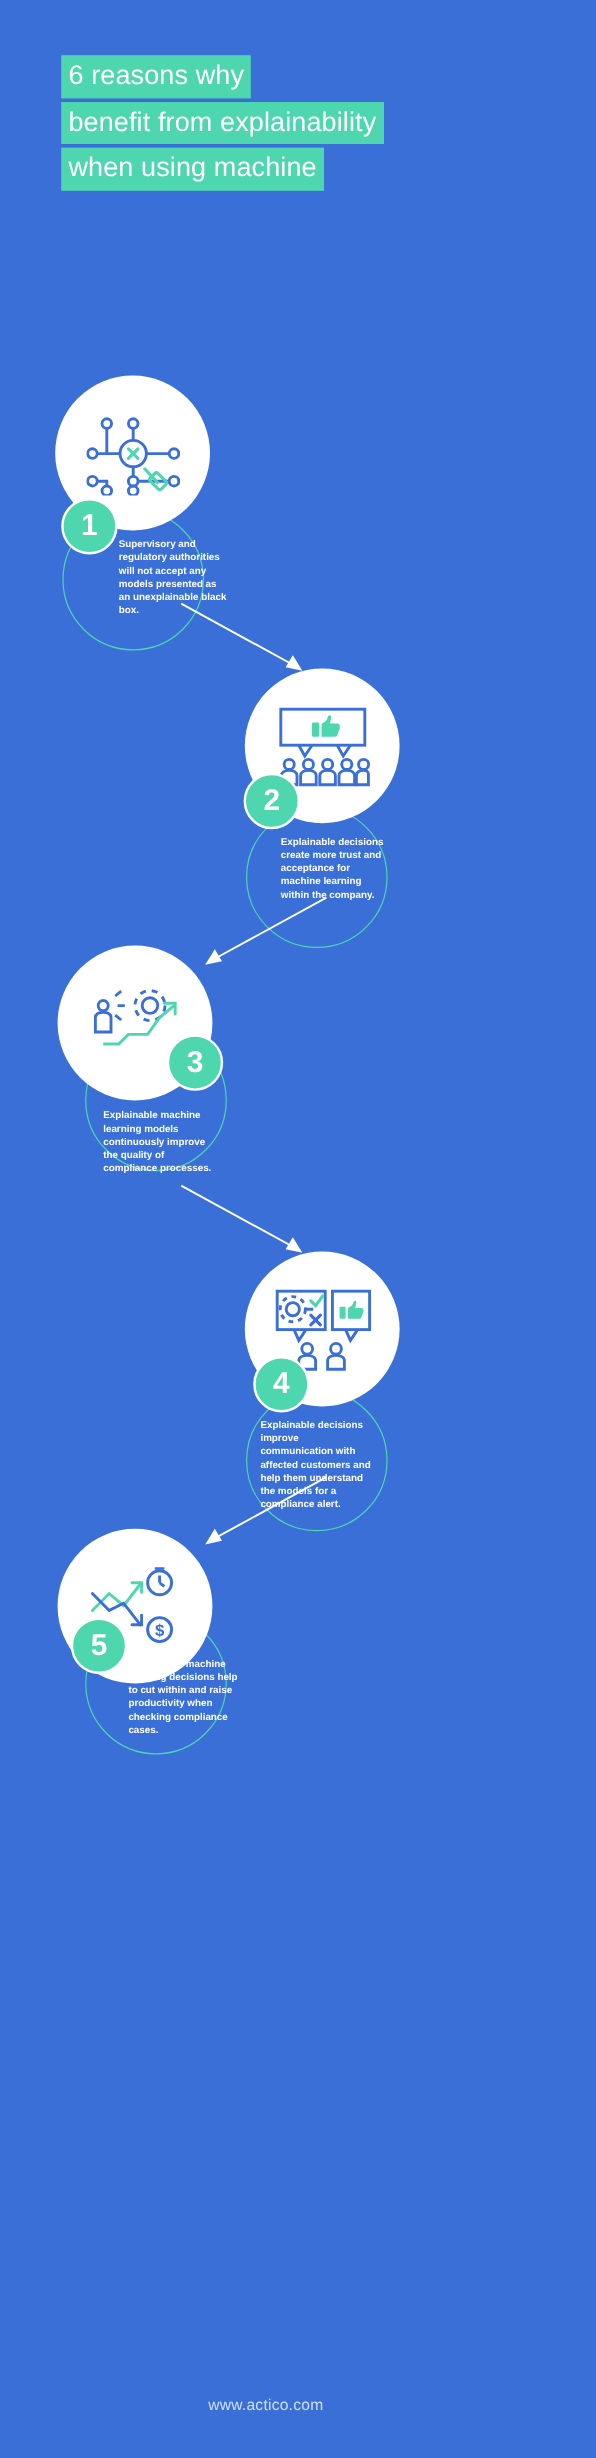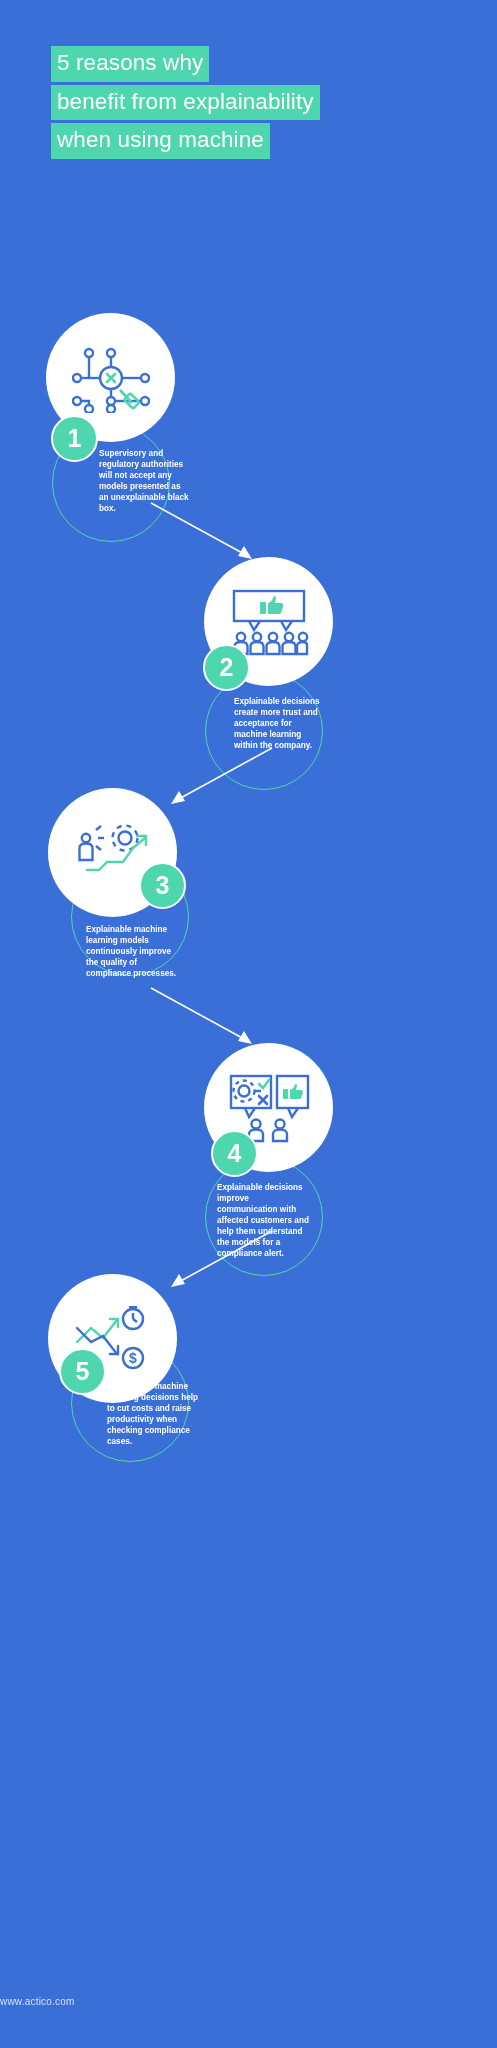--- a/index.html
+++ b/index.html
@@ -83,32 +83,33 @@
 
   
   .arrow { position: absolute; z-index: 2; }
 
   
   .footer {
     position: absolute;
     left: 0;
     top: 1996px;
     width: 443px;
+    text-align: center;
     color: #cfe0f7;
-    font-size: 10px;
+    font-size: 13px;
     letter-spacing: 0.2px;
   }
 
   svg { display: block; }
 </style>
 </head>
 <body>
 
 <div class="title-block">
-  <div class="title-line">5 reasons why</div>
+  <div class="title-line">6 reasons why</div>
   <div class="title-line">benefit from explainability</div>
   <div class="title-line">when using machine</div>
 </div>
 
 <div class="arrow" style="left:148px; top:500px;">
   <svg width="110" height="65" viewBox="0 0 110 65">
     <line x1="3" y1="3" x2="98" y2="55" stroke="#ffffff" stroke-width="1.6"></line>
     <polygon points="104,59 90,56 96,46" fill="#ffffff"></polygon>
   </svg>
 </div>
@@ -288,16 +289,16 @@
           <line x1="60" y1="13" x2="60" y2="7"></line>
           <line x1="60" y1="13" x2="64" y2="16"></line>
           <line x1="56" y1="1" x2="64" y2="1"></line>
           <circle cx="60" cy="52" r="10"></circle>
         </g>
         <text x="60" y="57" font-family="Liberation Sans, sans-serif" font-size="14" font-weight="bold" fill="#3a6fd8" text-anchor="middle">$</text>
       </svg>
     </span>
   </div>
   <div class="badge" style="left:59px; top:1348px;">5</div>
-  <div class="step-text" style="left:107px; top:1382px;">Explainable machine learning decisions help to cut costs and raise productivity when checking compliance cases.</div>
+  <div class="step-text" style="left:107px; top:1382px;">Explainable machine learning decisions help to cut within and raise productivity when checking compliance cases.</div>
 </div>
 
 <div class="footer">www.actico.com</div>
 
 </body></html>

